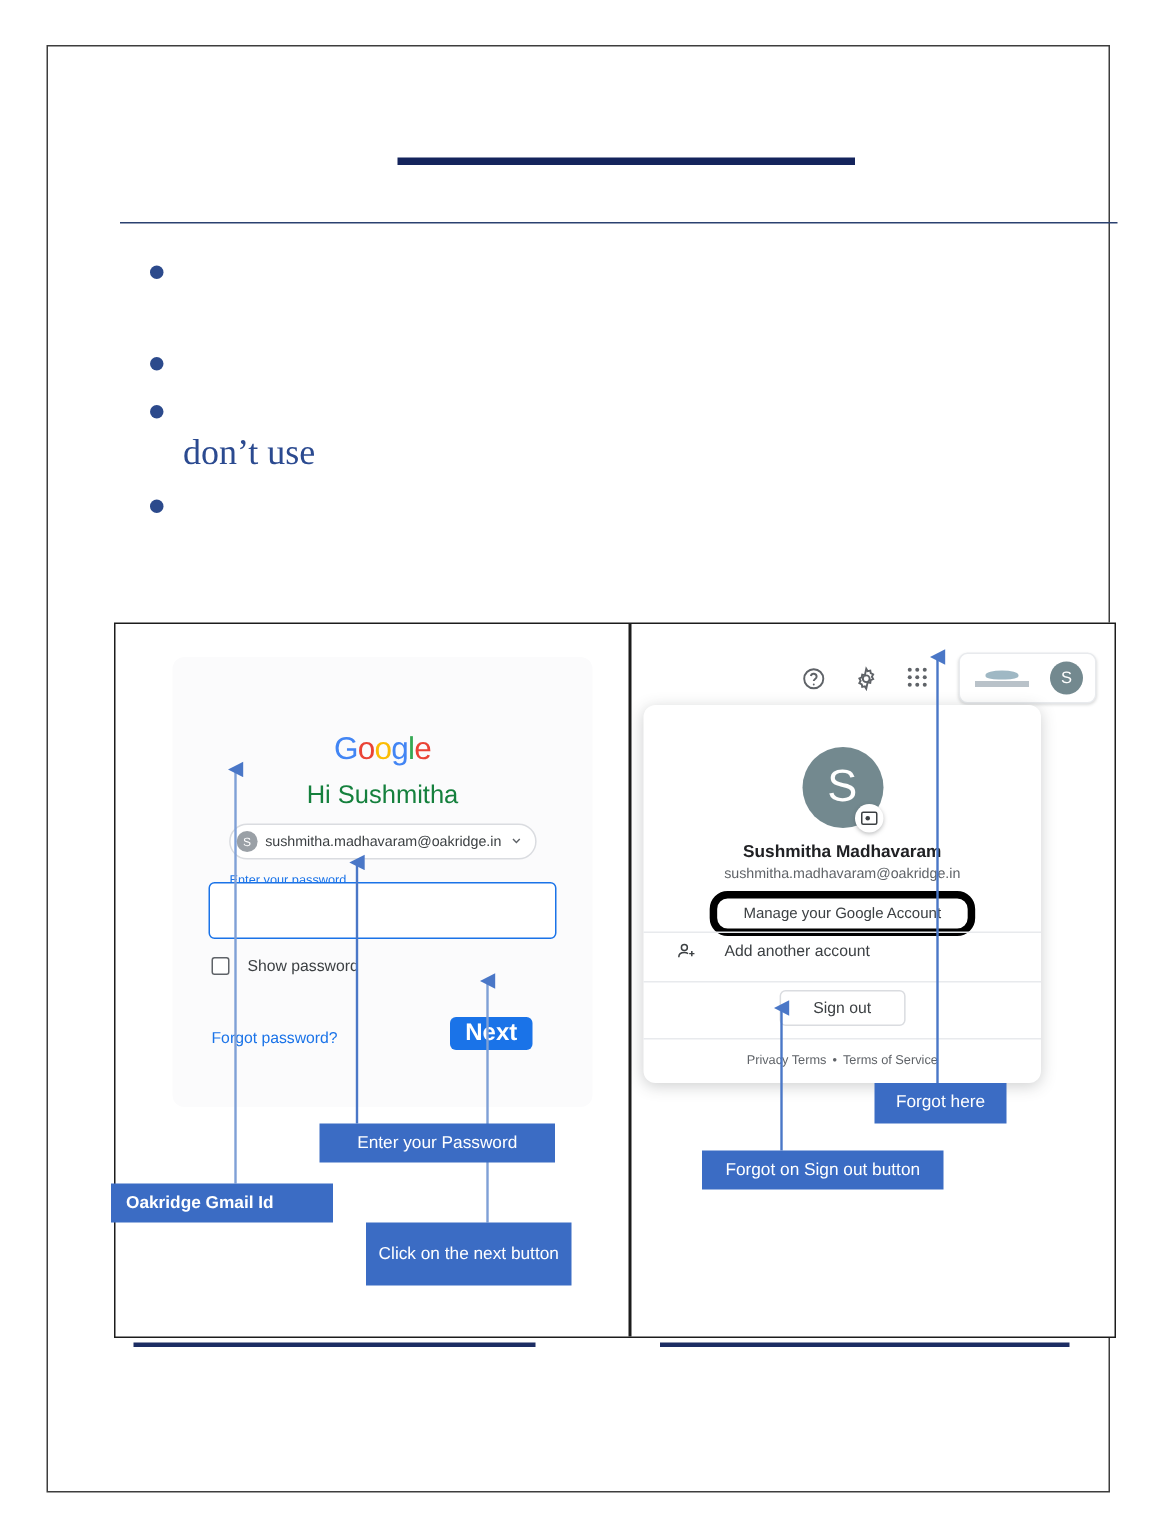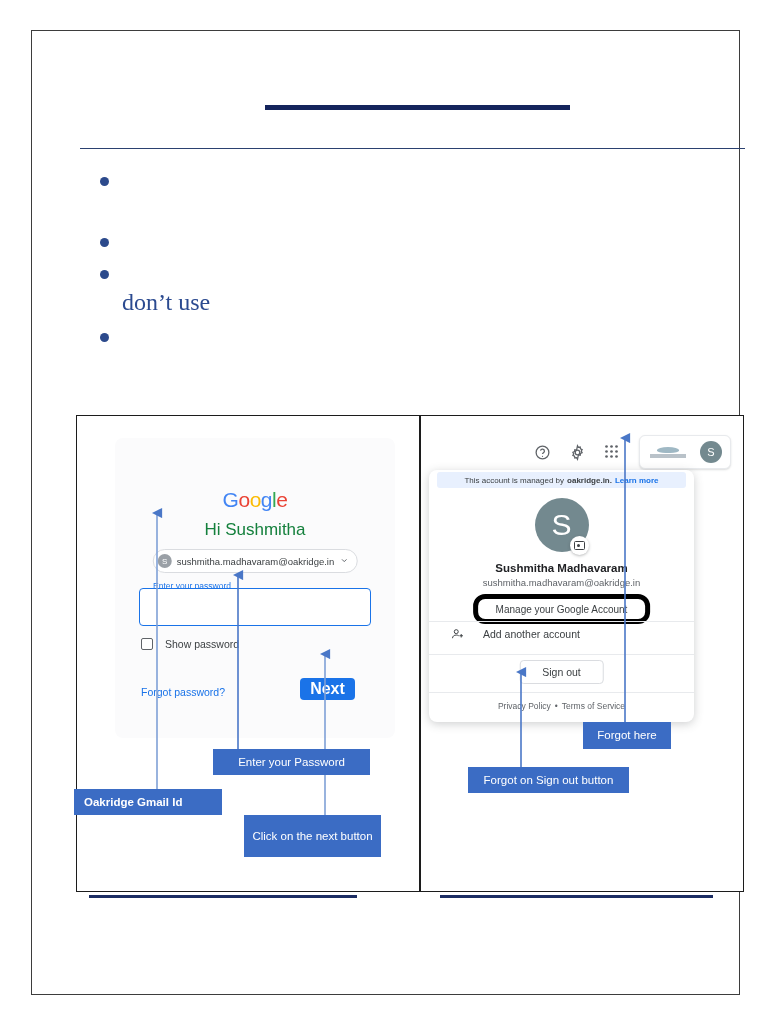--- a/index.html
+++ b/index.html
@@ -242,25 +242,20 @@
           <div id="brand-logo">
             <div class="bl-mark"></div>
               <div class="bl-text"></div>
           </div>
           <div id="topbar-avatar">S</div>
         </div>
       </div>
 
       <div id="gmenu-card">
 
-        <div id="managed-banner">
-          <span>This account is managed by </span>
-            <span class="bold">oakridge.in.</span>
-          <span id="managed-learn-more">Learn more</span>
-        </div>
 
         <div id="big-avatar">S</div>
         <div id="avatar-camera">
             <span class="cam"></span>
           </div>
 
         <div id="account-name">Sushmitha Madhavaram</div>
         <div id="account-email">sushmitha.madhavaram@oakridge.in</div>
         <div id="manage-account-btn">Manage your Google Account</div>
 
@@ -277,21 +272,21 @@
           <span id="add-account-label">Add another account</span>
         </div>
 
         <div class="gmenu-sep" id="sep-2"></div>
 
         <div id="signout-btn">Sign out</div>
 
         <div class="gmenu-sep" id="sep-3"></div>
 
         <div id="gmenu-footer">
-          <span>Privacy Policy</span><span class="dot">•</span><span>Terms of Service</span>
+          <span>Privacy Terms</span><span class="dot">•</span><span>Terms of Service</span>
         </div>
       </div>
     </div>
   </div>
 
   <div class="bottom-rule" id="bottom-rule-left" style="left:57px;top:864px;"></div>
   <div class="bottom-rule" id="bottom-rule-right" style="left:408px;top:864px;"></div>
 </div>
 
 <svg id="arrows">

